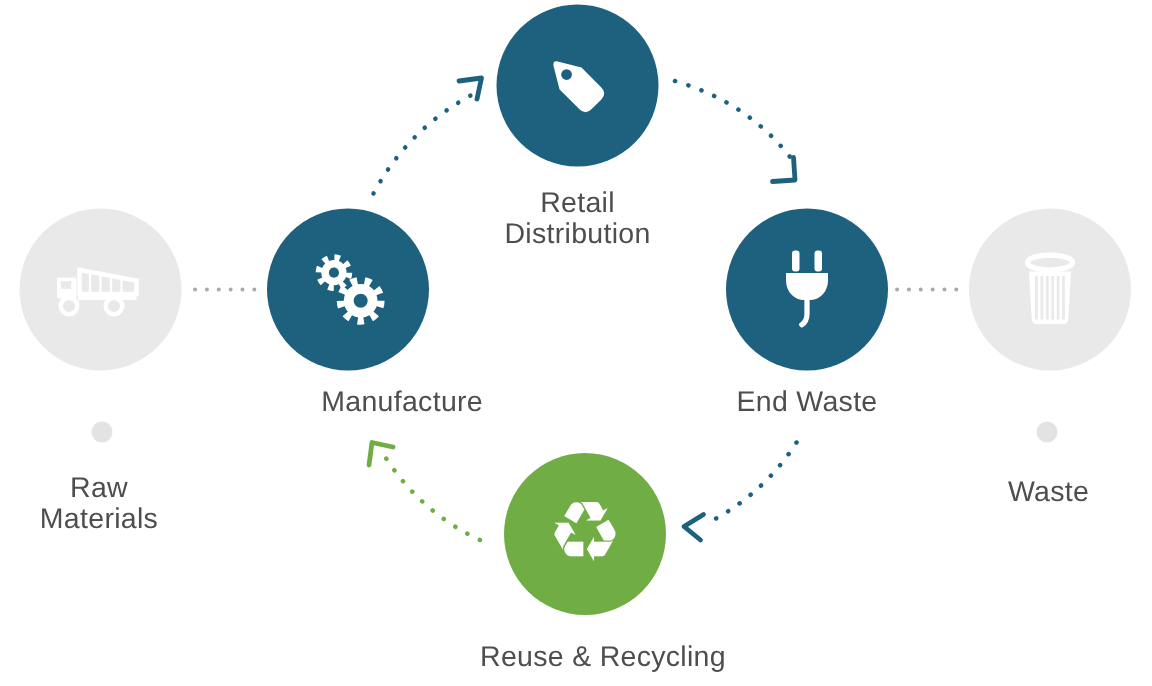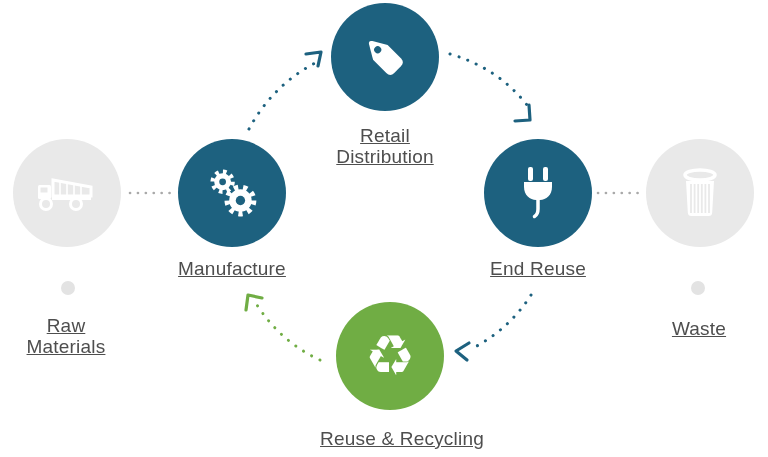--- a/index.html
+++ b/index.html
@@ -31,21 +31,21 @@
     color:var(--icon-white);font-size:56px;line-height:1;
     font-family:"DejaVu Sans",sans-serif;
   }
   .bullet{
     position:absolute;width:14px;height:14px;border-radius:50%;
     background:var(--bullet-gray);
   }
   .label{
     position:absolute;width:180px;text-align:center;
     color:var(--label-text);font-size:19px;line-height:21px;
-    white-space:pre-line;letter-spacing:0.2px;text-decoration:underline;
+    white-space:pre-line;letter-spacing:0.2px;
   }
   .label.wide{width:220px;}
   
   .pos-raw{left:13px;top:139px;}
   .pos-manufacture{left:178px;top:139px;}
   .pos-retail{left:331px;top:3px;}
   .pos-enduser{left:484px;top:139px;}
   .pos-waste{left:646px;top:139px;}
   .pos-reuse{left:336px;top:302px;}
 </style>
@@ -128,20 +128,20 @@
 
   <div class="node-circle green pos-reuse">
     <span class="glyph-recycle">♻</span>
   </div>
 
   <div class="bullet" style="left:61px;top:281px;"></div>
   <div class="bullet" style="left:691px;top:281px;"></div>
 
   <div class="label" style="left:-24px;top:315px;">Raw
 Materials</div>
-  <div class="label" style="left:142px;top:258px;">Manufacture</div>
+  <div class="label" style="left:142px;top:258px;text-align:right;">Manufacture</div>
   <div class="label" style="left:295px;top:125px;">Retail
 Distribution</div>
-  <div class="label" style="left:448px;top:258px;">End Reuse</div>
+  <div class="label" style="left:448px;top:258px;">End Waste</div>
   <div class="label" style="left:609px;top:318px;">Waste</div>
   <div class="label wide" style="left:292px;top:428px;">Reuse &amp; Recycling</div>
 
 </div>
 
 </body></html>

